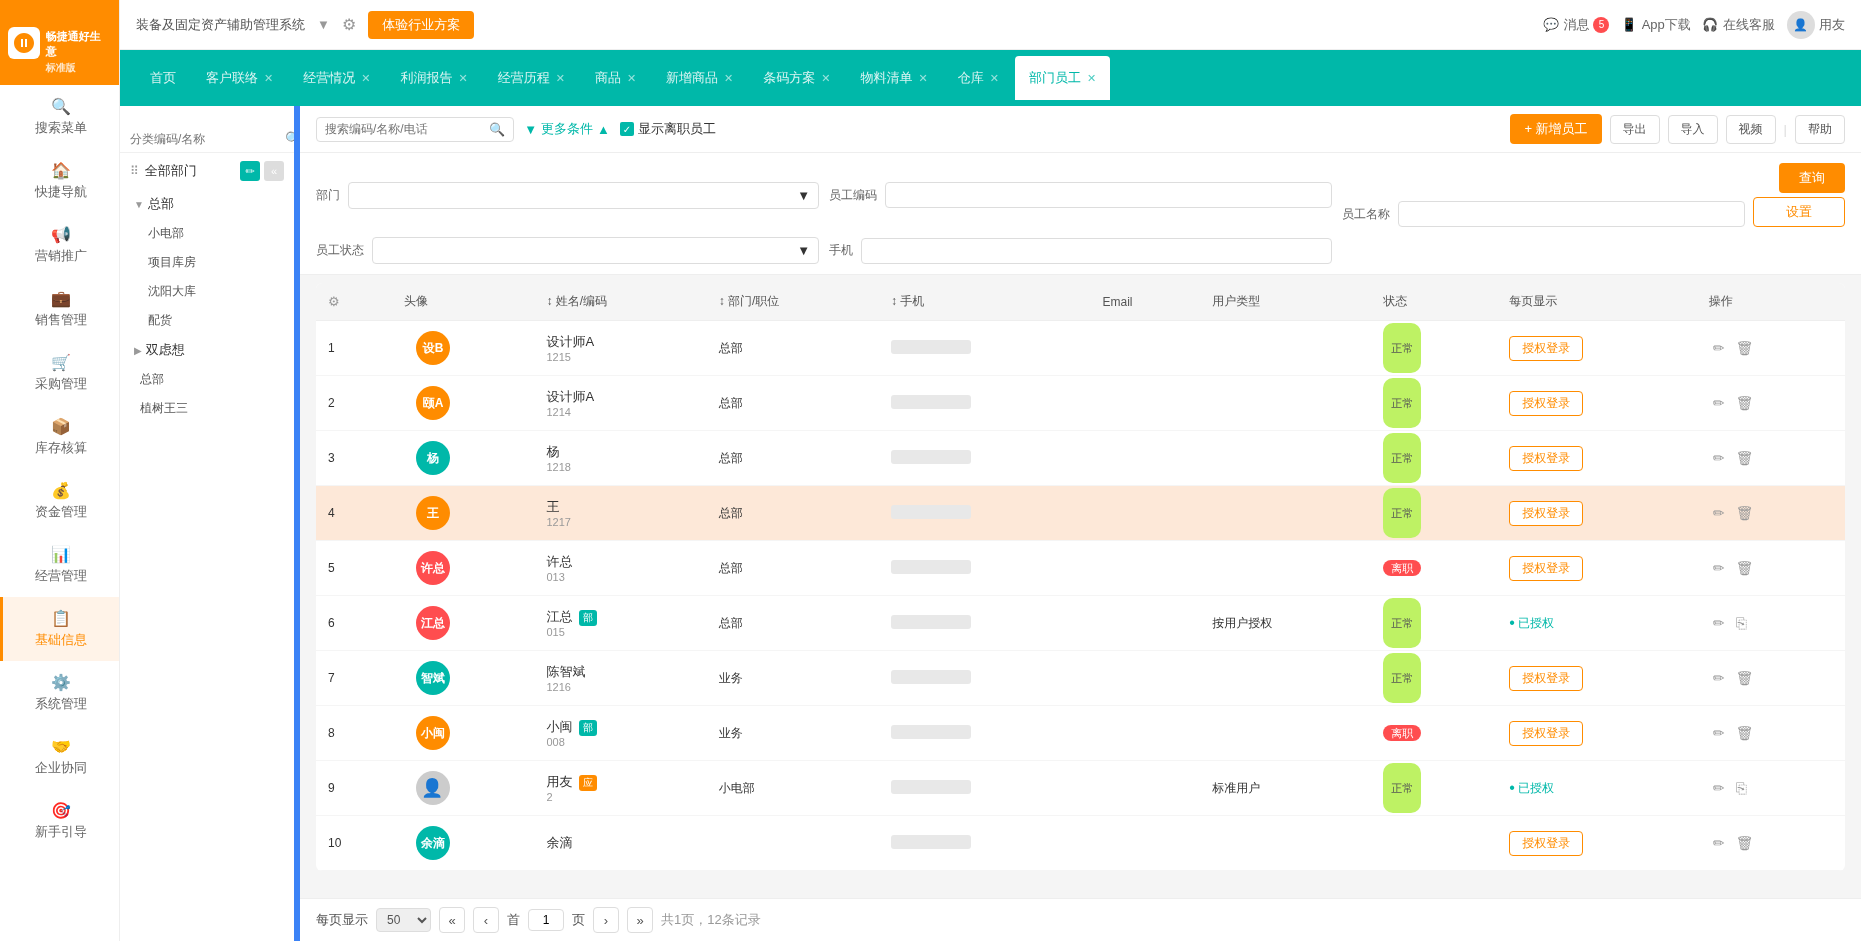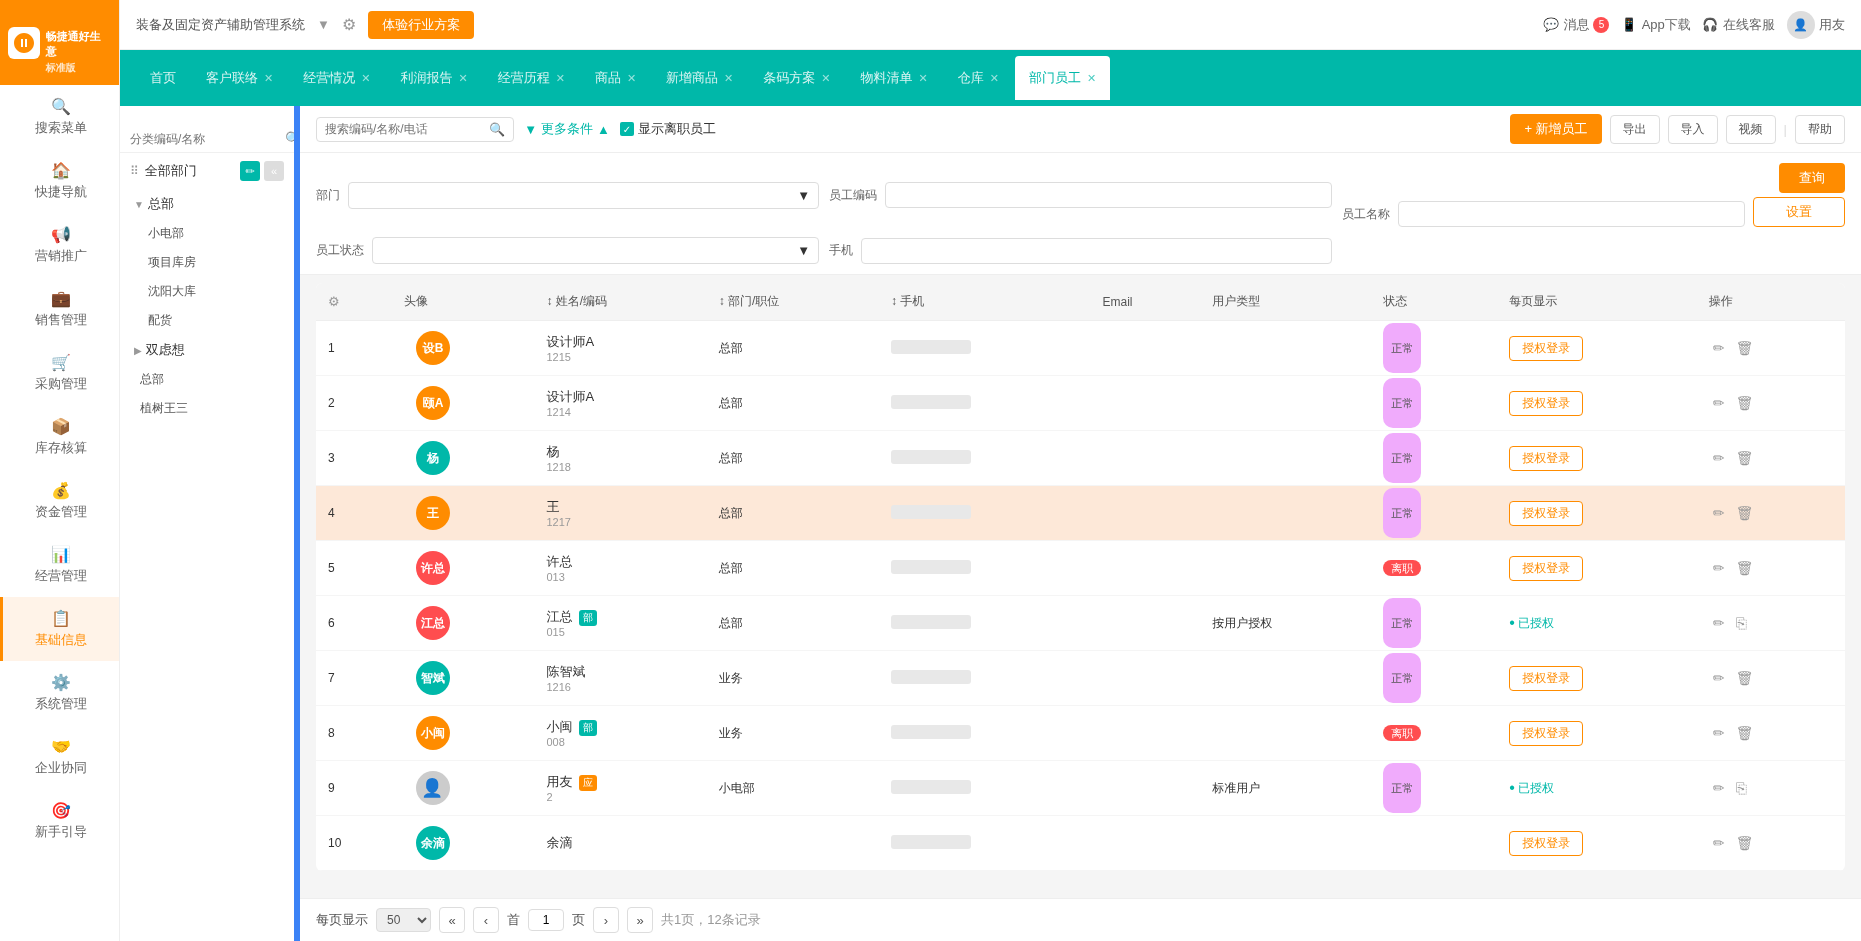--- a/index.html
+++ b/index.html
@@ -75,21 +75,21 @@
     table { width: 100%; border-collapse: collapse; background: #fff; border-radius: 6px; overflow: hidden; }
     thead tr { background: #f5f5f5; }
     th { padding: 10px 12px; text-align: left; font-size: 12px; color: #555; font-weight: 500; border-bottom: 1px solid #eee; white-space: nowrap; }
     td { padding: 10px 12px; font-size: 12px; color: #333; border-bottom: 1px solid #f5f5f5; vertical-align: middle; }
     tr.highlighted td { background: #fde8d8; }
     .avatar-circle { width: 34px; height: 34px; border-radius: 50%; display: flex; align-items: center; justify-content: center; font-size: 12px; color: #fff; font-weight: bold; flex-shrink: 0; margin-left: 12px; }
     .bg-teal { background: #00b8a9; }
     .bg-orange { background: #ff8c00; }
     .bg-red { background: #ff4d4f; }
     .bg-gray { background: #ccc; }
-    .status-normal { color: #555; background: #f0abfc; padding: 19px 8px; border-radius: 10px; font-size: 11px; }
+    .status-normal { color: #555; background: #bef264; padding: 19px 8px; border-radius: 10px; font-size: 11px; }
     .status-resign { color: #fff; background: #ff4d4f; padding: 2px 8px; border-radius: 10px; font-size: 11px; }
     .btn-auth { border: 1px solid #ff8c00; color: #ff8c00; background: #fff; padding: 3px 12px; border-radius: 4px; cursor: pointer; font-size: 12px; white-space: nowrap; }
     .auth-granted { color: #00b8a9; font-size: 12px; display: flex; align-items: center; gap: 3px; }
     .auth-granted::before { content: '•'; font-size: 16px; }
     .op-btn { color: #999; cursor: pointer; font-size: 14px; padding: 2px 4px; }
     .dept-badge { display: inline-flex; align-items: center; justify-content: center; background: #00b8a9; color: #fff; font-size: 10px; padding: 1px 4px; border-radius: 3px; margin-left: 3px; }
     .dept-badge-orange { background: #ff8c00; }
     .col-name-code { display: flex; flex-direction: column; }
     .col-name { font-size: 13px; color: #333; }
     .col-code { font-size: 11px; color: #999; }

